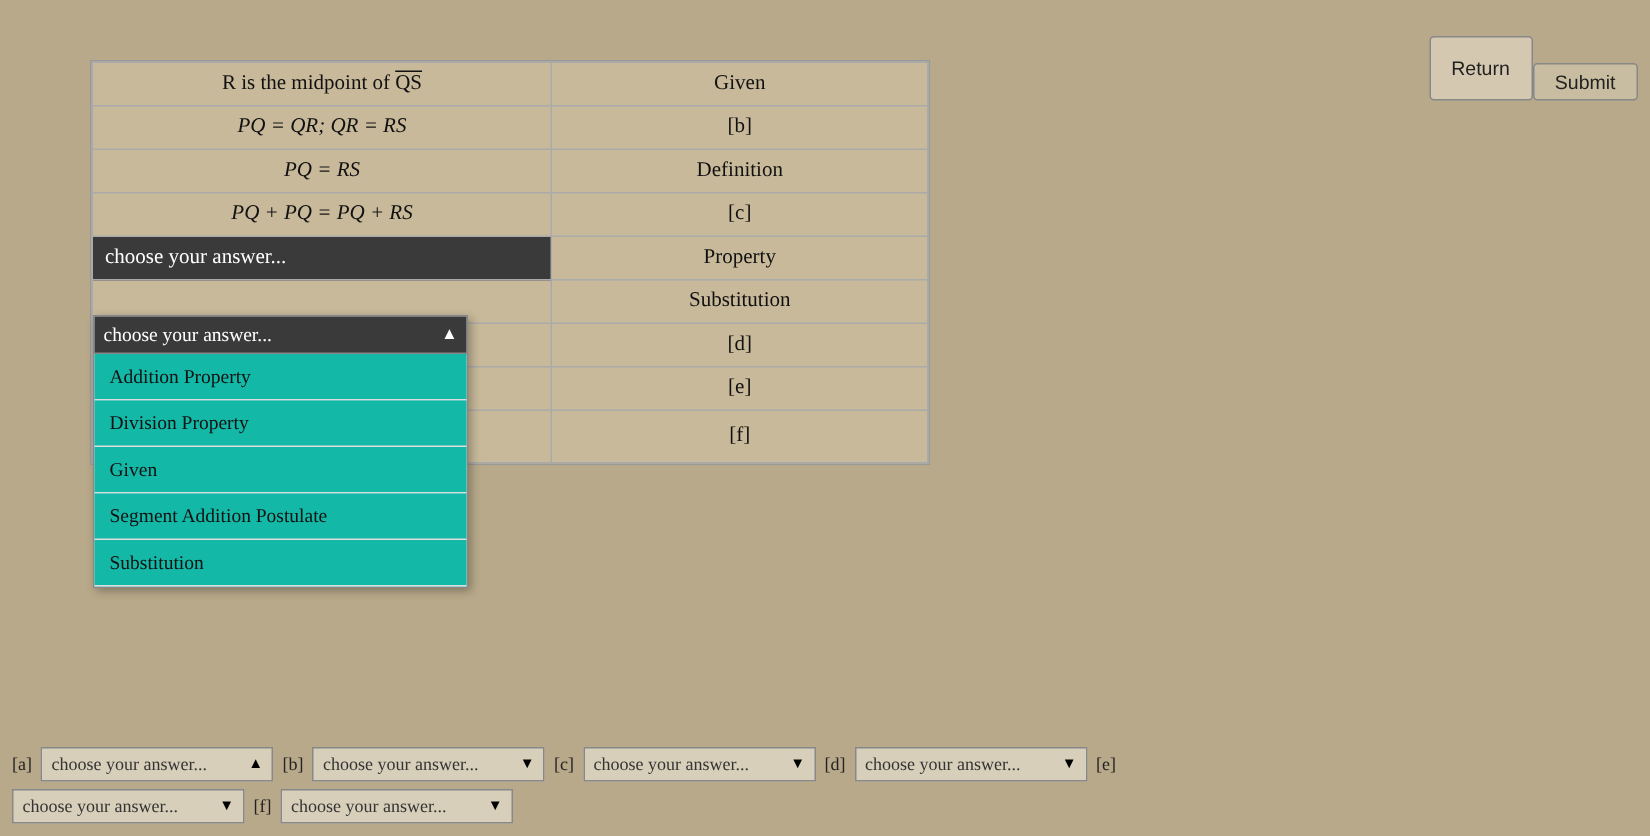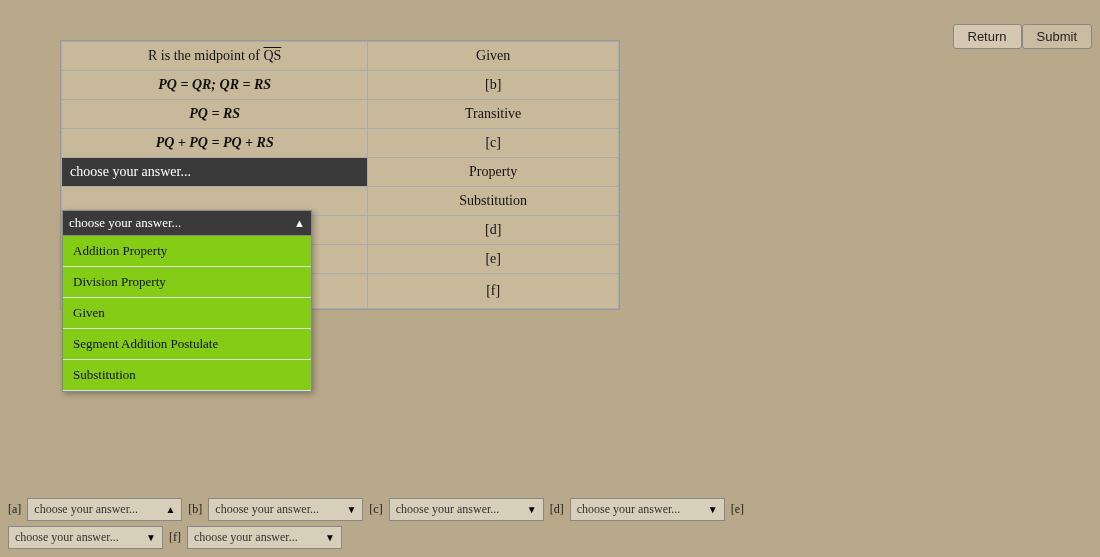--- a/index.html
+++ b/index.html
@@ -24,20 +24,21 @@
       padding: 4px 14px;
       background: #d4c9b0;
       border: 1px solid #888;
       border-radius: 3px;
       font-size: 13px;
       cursor: pointer;
       color: #222;
     }
     .top-btn.submit {
       background: #c8bda0;
+      margin-top: 18px;
     }
 
     
     .proof-container {
       position: absolute;
       top: 40px;
       left: 60px;
       width: 560px;
       background: #c8b99a;
       border: 1px solid #999;
@@ -97,27 +98,26 @@
       outline: none;
       font-family: 'Times New Roman', Times, serif;
     }
 
     .dropdown-item {
       padding: 7px 10px;
       font-size: 13px;
       color: #111;
       cursor: pointer;
       border-bottom: 1px solid #ddd;
-      background: #84cc16;
+      background: #14b8a6;
     }
 
     
     .math {
       font-style: italic;
-      font-weight: bold;
     }
 
     .overline {
       text-decoration: overline;
     }
   </style>
 </head>
 <body>
 
 <div class="top-buttons">
@@ -142,21 +142,21 @@
         </td>
         <td class="reason-col">
           <span>[b]</span>
         </td>
       </tr>
       <tr>
         <td class="stmt-col">
           <span class="math">PQ = RS</span>
         </td>
         <td class="reason-col">
-          <span>Transitive</span>
+          <span>Definition</span>
         </td>
       </tr>
       <tr>
         <td class="stmt-col">
           <span class="math">PQ + PQ = PQ + RS</span>
         </td>
         <td class="reason-col">
           <span>[c]</span>
         </td>
       </tr>

